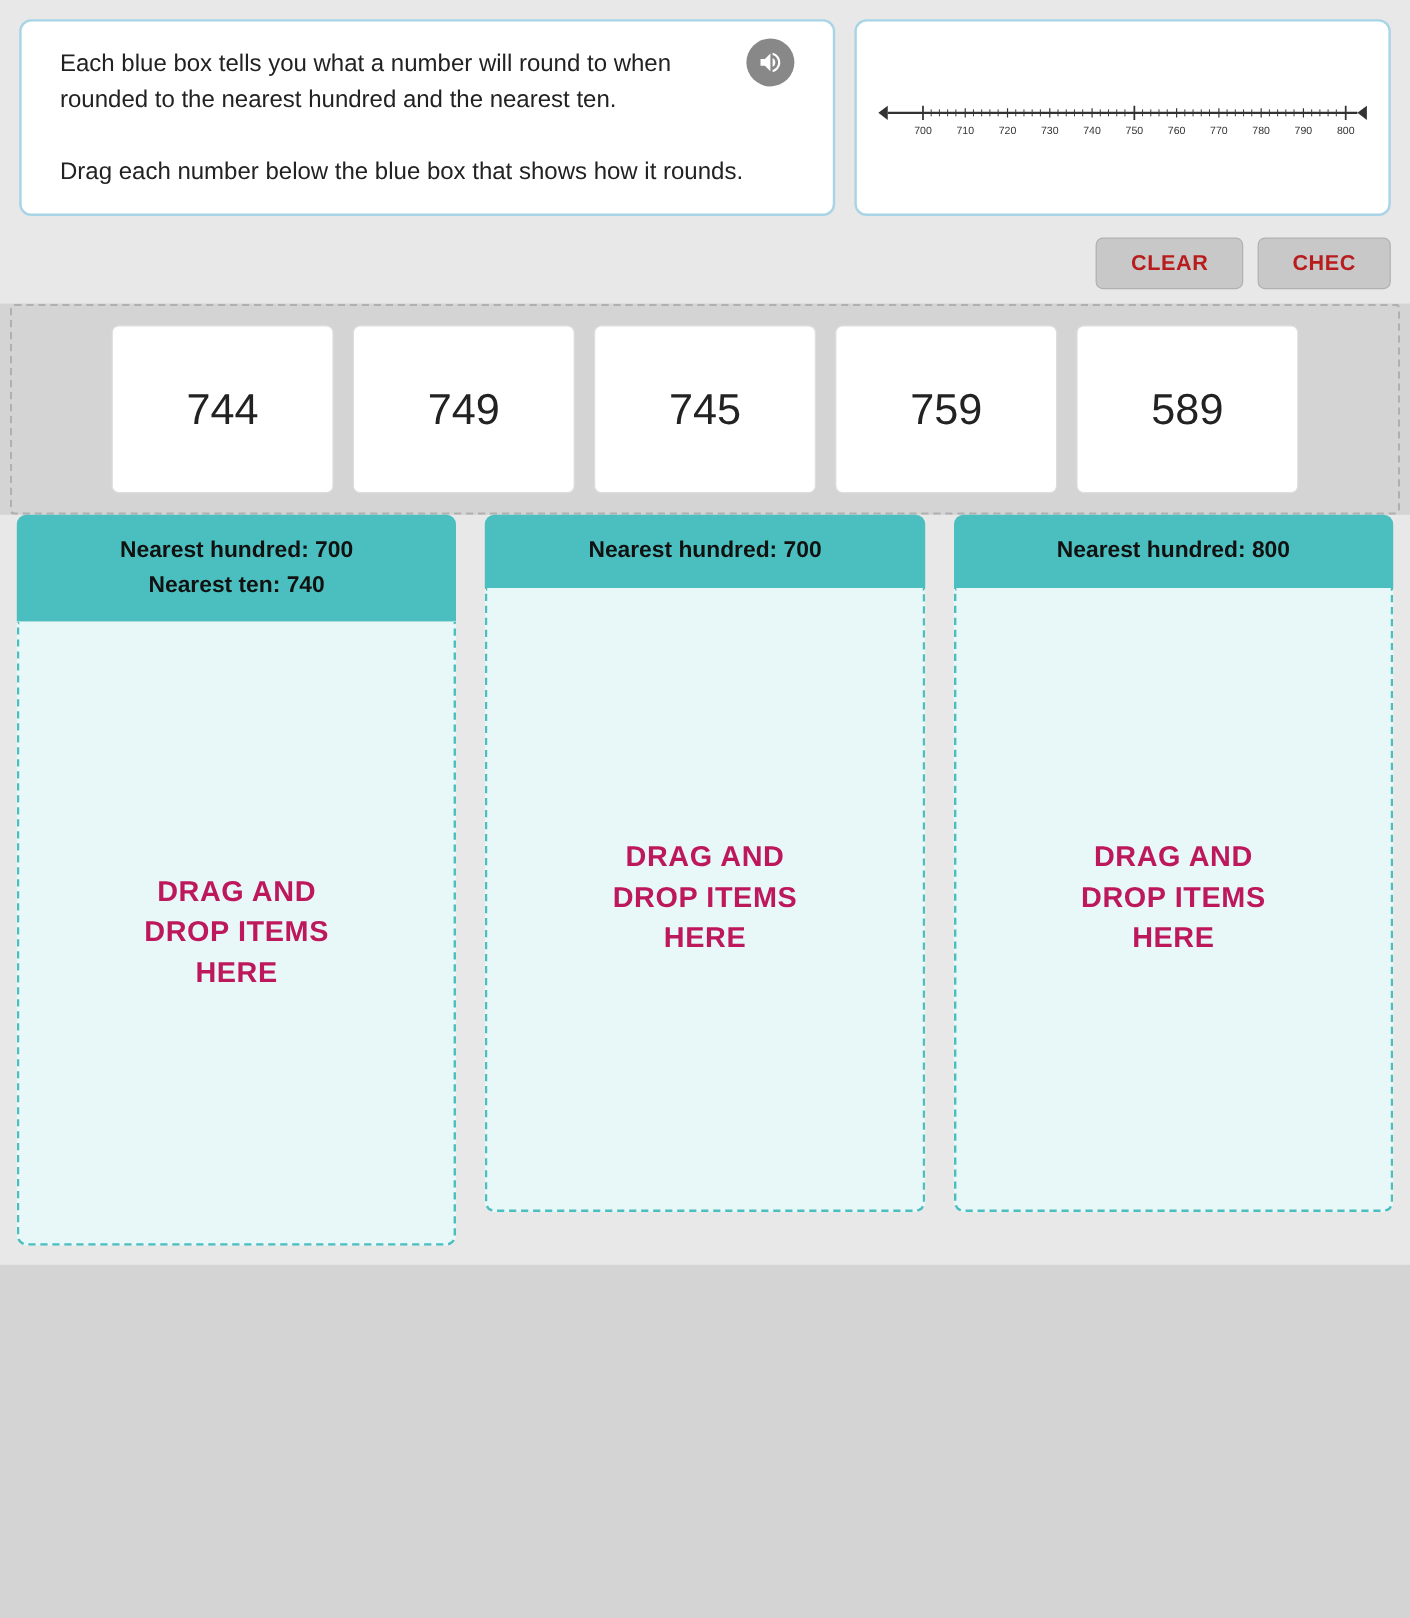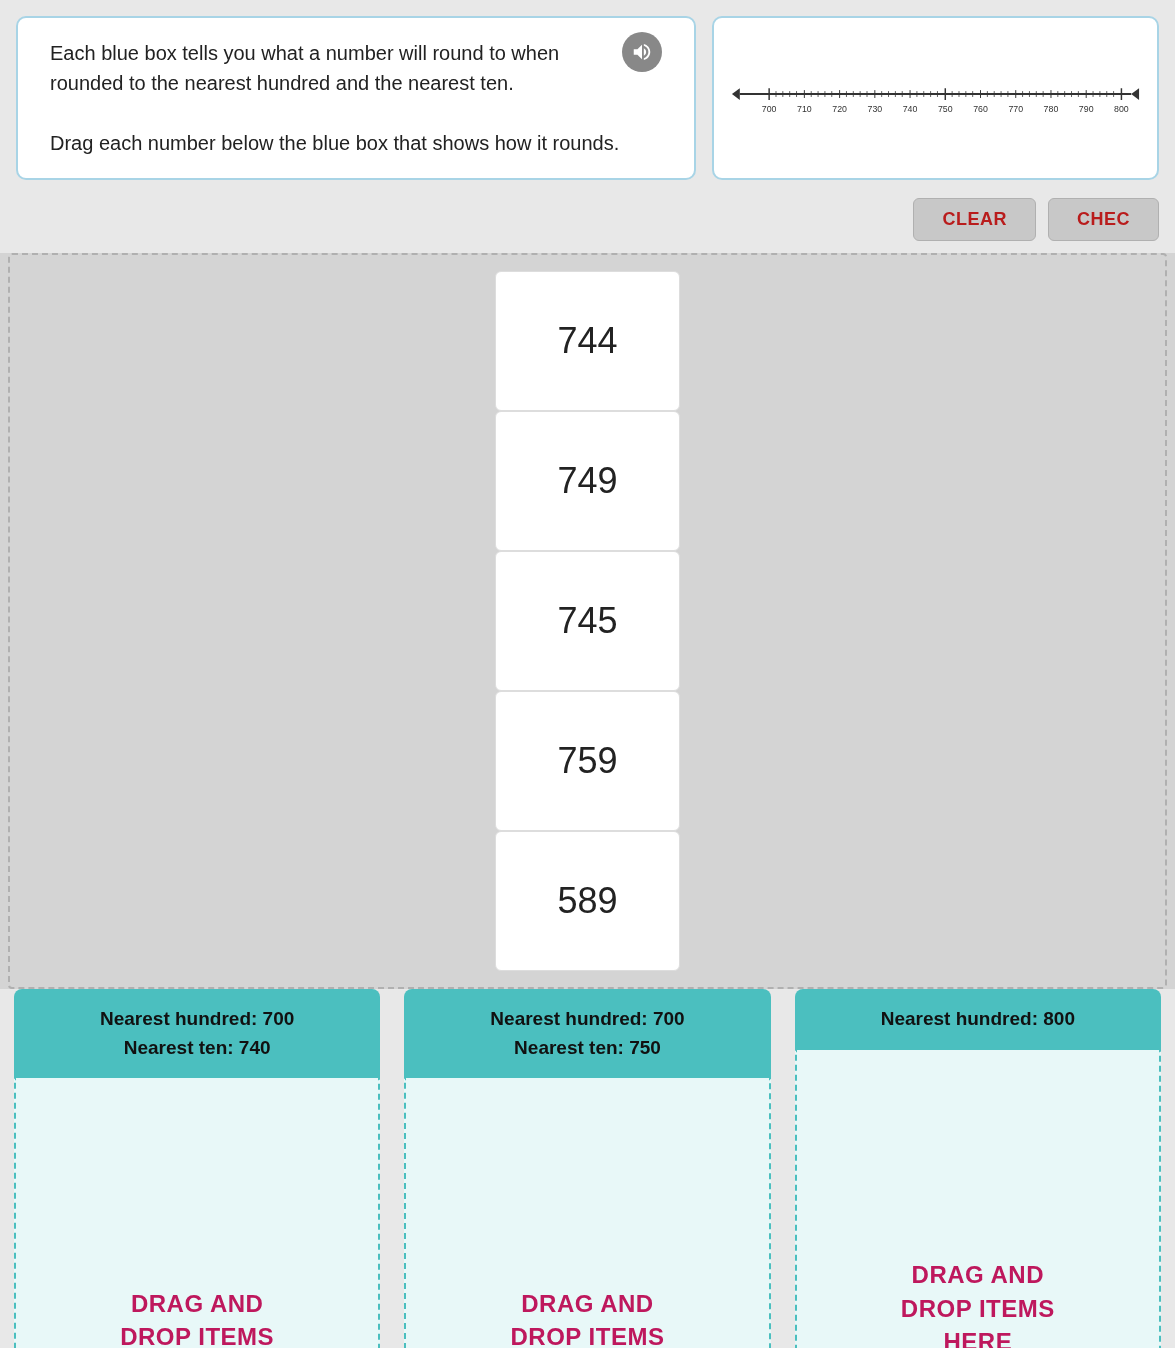--- a/index.html
+++ b/index.html
@@ -87,25 +87,26 @@
       cursor: pointer;
       letter-spacing: 0.5px;
     }
 
     .drag-source-area {
       margin: 0 8px;
       border: 2.5px dashed #b0b0b0;
       border-radius: 4px;
       padding: 16px 8px;
       display: flex;
-      flex-direction: column;
+      flex-direction: row;
+      gap: 16px;
       background: #d4d4d4;
       min-height: 160px;
       align-items: center;
-      justify-content: flex-start;
+      justify-content: center;
     }
 
     .number-card {
       background: #fff;
       border: 1.5px solid #ddd;
       border-radius: 6px;
       width: 185px;
       height: 140px;
       display: flex;
       align-items: center;
@@ -280,21 +281,20 @@
         <div>DRAG AND</div>
         <div>DROP ITEMS</div>
         <div>HERE</div>
       </div>
     </div>
   </div>
 
   <div class="drop-column">
     <div class="drop-column-header">
       <div>Nearest hundred: 700</div>
-      <div>Nearest ten: 750</div>
     </div>
     <div class="drop-zone">
       <div class="drop-zone-label">
         <div>DRAG AND</div>
         <div>DROP ITEMS</div>
         <div>HERE</div>
       </div>
     </div>
   </div>
 

